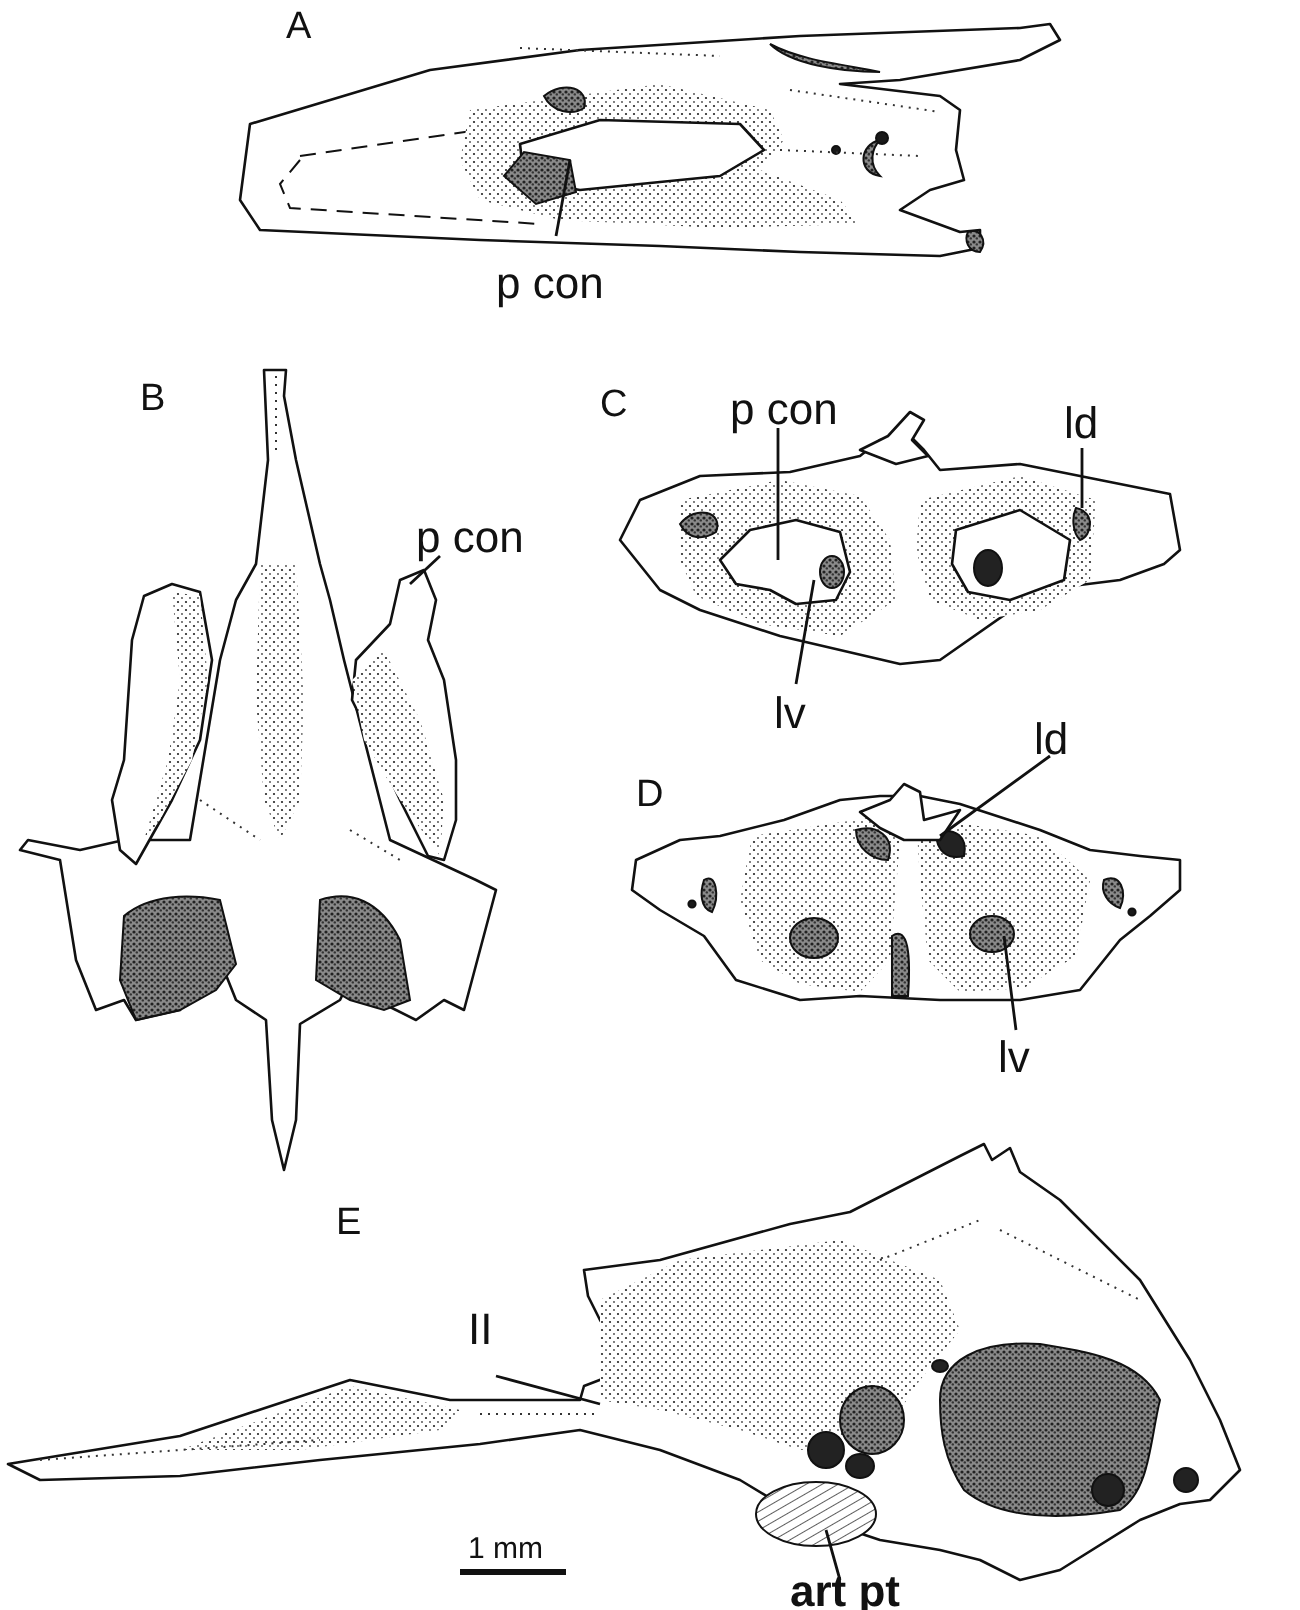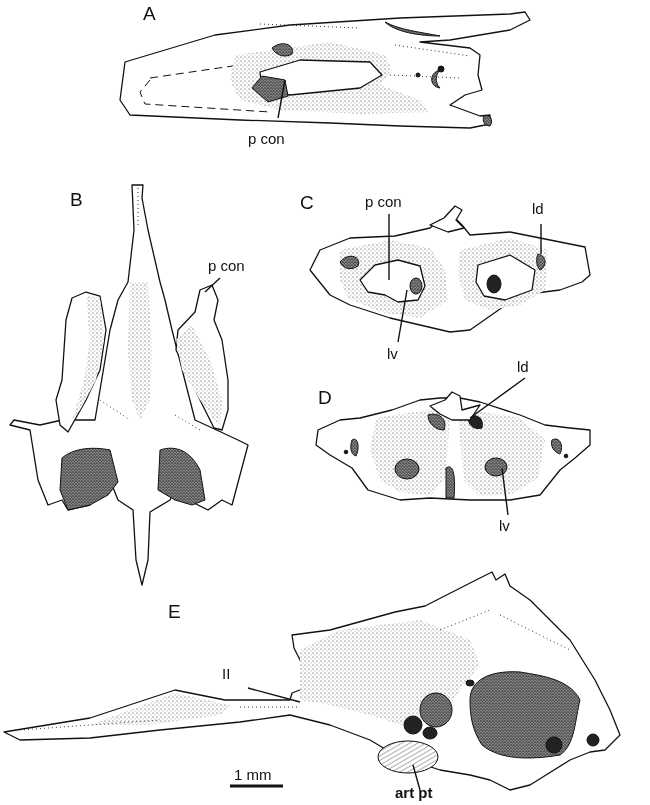--- a/index.html
+++ b/index.html
@@ -1,20 +1,20 @@
 <!DOCTYPE html>
 <html><head>
 <meta charset="utf-8">
 <style>
   html, body { margin: 0; padding: 0; background: #ffffff; }
   body { width: 650px; height: 805px; position: relative; overflow: hidden; font-family: "Liberation Sans", sans-serif; }
   #figure { position: absolute; left: 0; top: 0; width: 650px; height: 805px; }
   .lbl { position: absolute; font-family: "Liberation Sans", sans-serif; color: #111; line-height: 1; white-space: nowrap; }
   .panel-letter { font-size: 19px; }
-  .anno { font-size: 15px; }
+  .anno { font-size: 22px; }
   .scale-text { font-size: 15px; }
   svg { position: absolute; left: 0; top: 0; }
   .bone { fill: #ffffff; stroke: #111; stroke-width: 1.3; stroke-linejoin: round; }
   .shade { fill: url(#stipple); stroke: none; }
   .dark { fill: url(#stippleDense); stroke: #111; stroke-width: 1; }
   .hole { fill: #1a1a1a; stroke: #111; stroke-width: 1; }
   .leader { stroke: #111; stroke-width: 1.4; fill: none; }
   .dash { stroke: #111; stroke-width: 1; fill: none; stroke-dasharray: 8 5; }
   .dots { stroke: #333; stroke-width: 1; fill: none; stroke-dasharray: 1 3; }
   .hatch { fill: url(#hatch); stroke: #111; stroke-width: 1; }
@@ -129,18 +129,18 @@
 <div class="lbl panel-letter" style="left:300px;top:193px;">C</div>
 <div class="lbl anno" style="left:365px;top:194px;">p con</div>
 <div class="lbl anno" style="left:532px;top:201px;">ld</div>
 <div class="lbl anno" style="left:387px;top:346px;">lv</div>
 
 <div class="lbl panel-letter" style="left:318px;top:388px;">D</div>
 <div class="lbl anno" style="left:517px;top:359px;">ld</div>
 <div class="lbl anno" style="left:499px;top:518px;">lv</div>
 
 <div class="lbl panel-letter" style="left:168px;top:602px;">E</div>
-<div class="lbl anno" style="left:222px;top:654px;margin-top:12px;">II</div>
+<div class="lbl anno" style="left:234px;top:654px;">II</div>
 <div class="lbl anno" style="left:395px;top:785px;font-weight:bold;">art pt</div>
 
 <div class="lbl scale-text" style="left:234px;top:767px;">1 mm</div>
 
 </div>
 
 </body></html>

